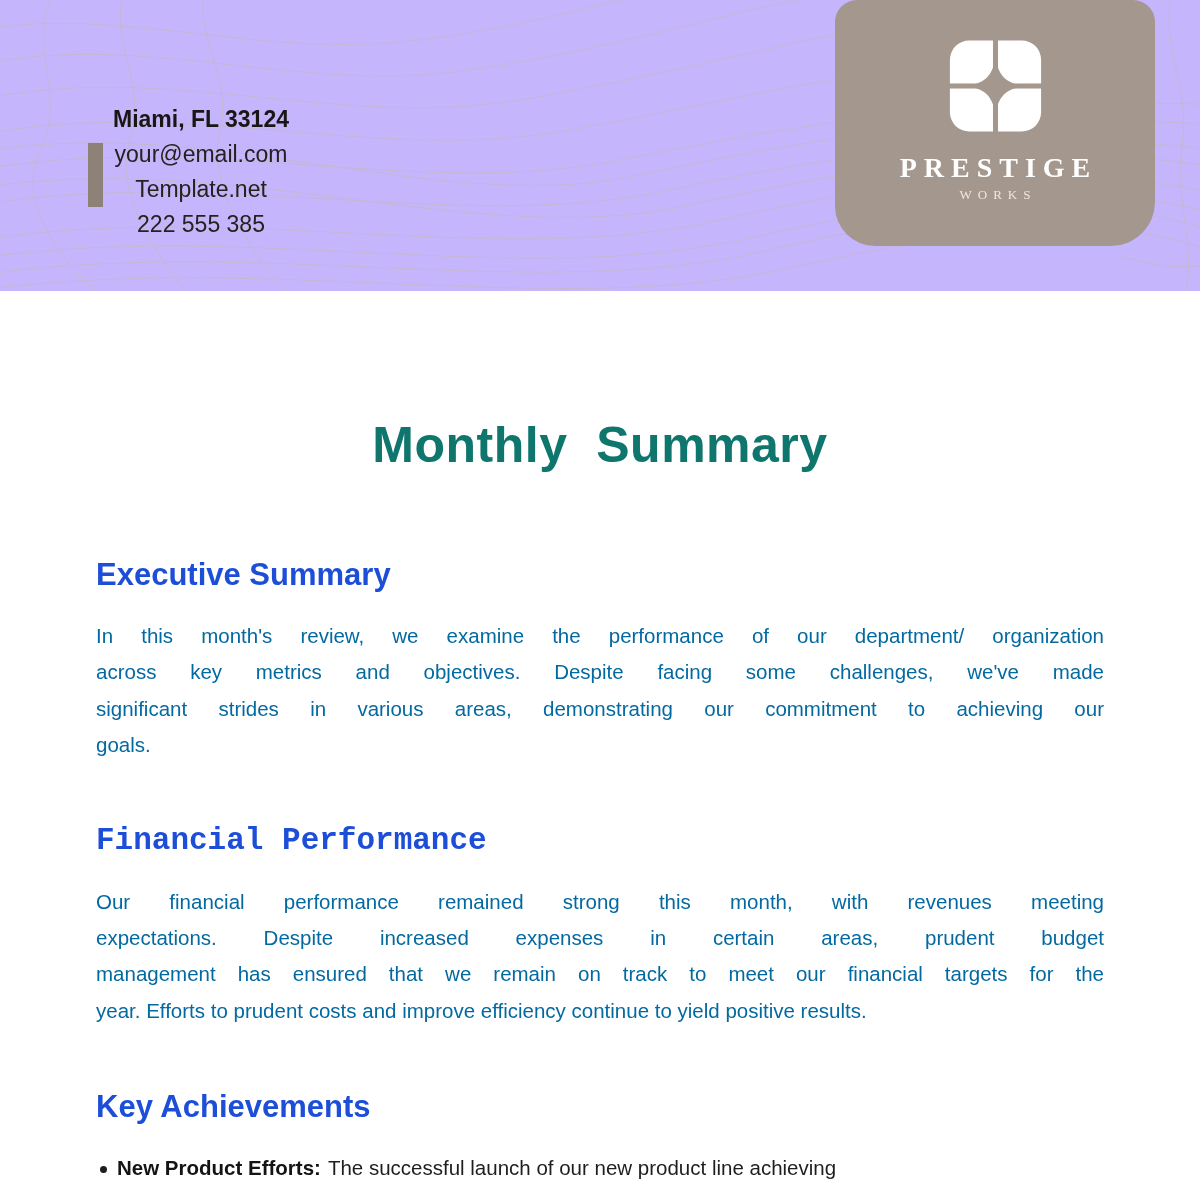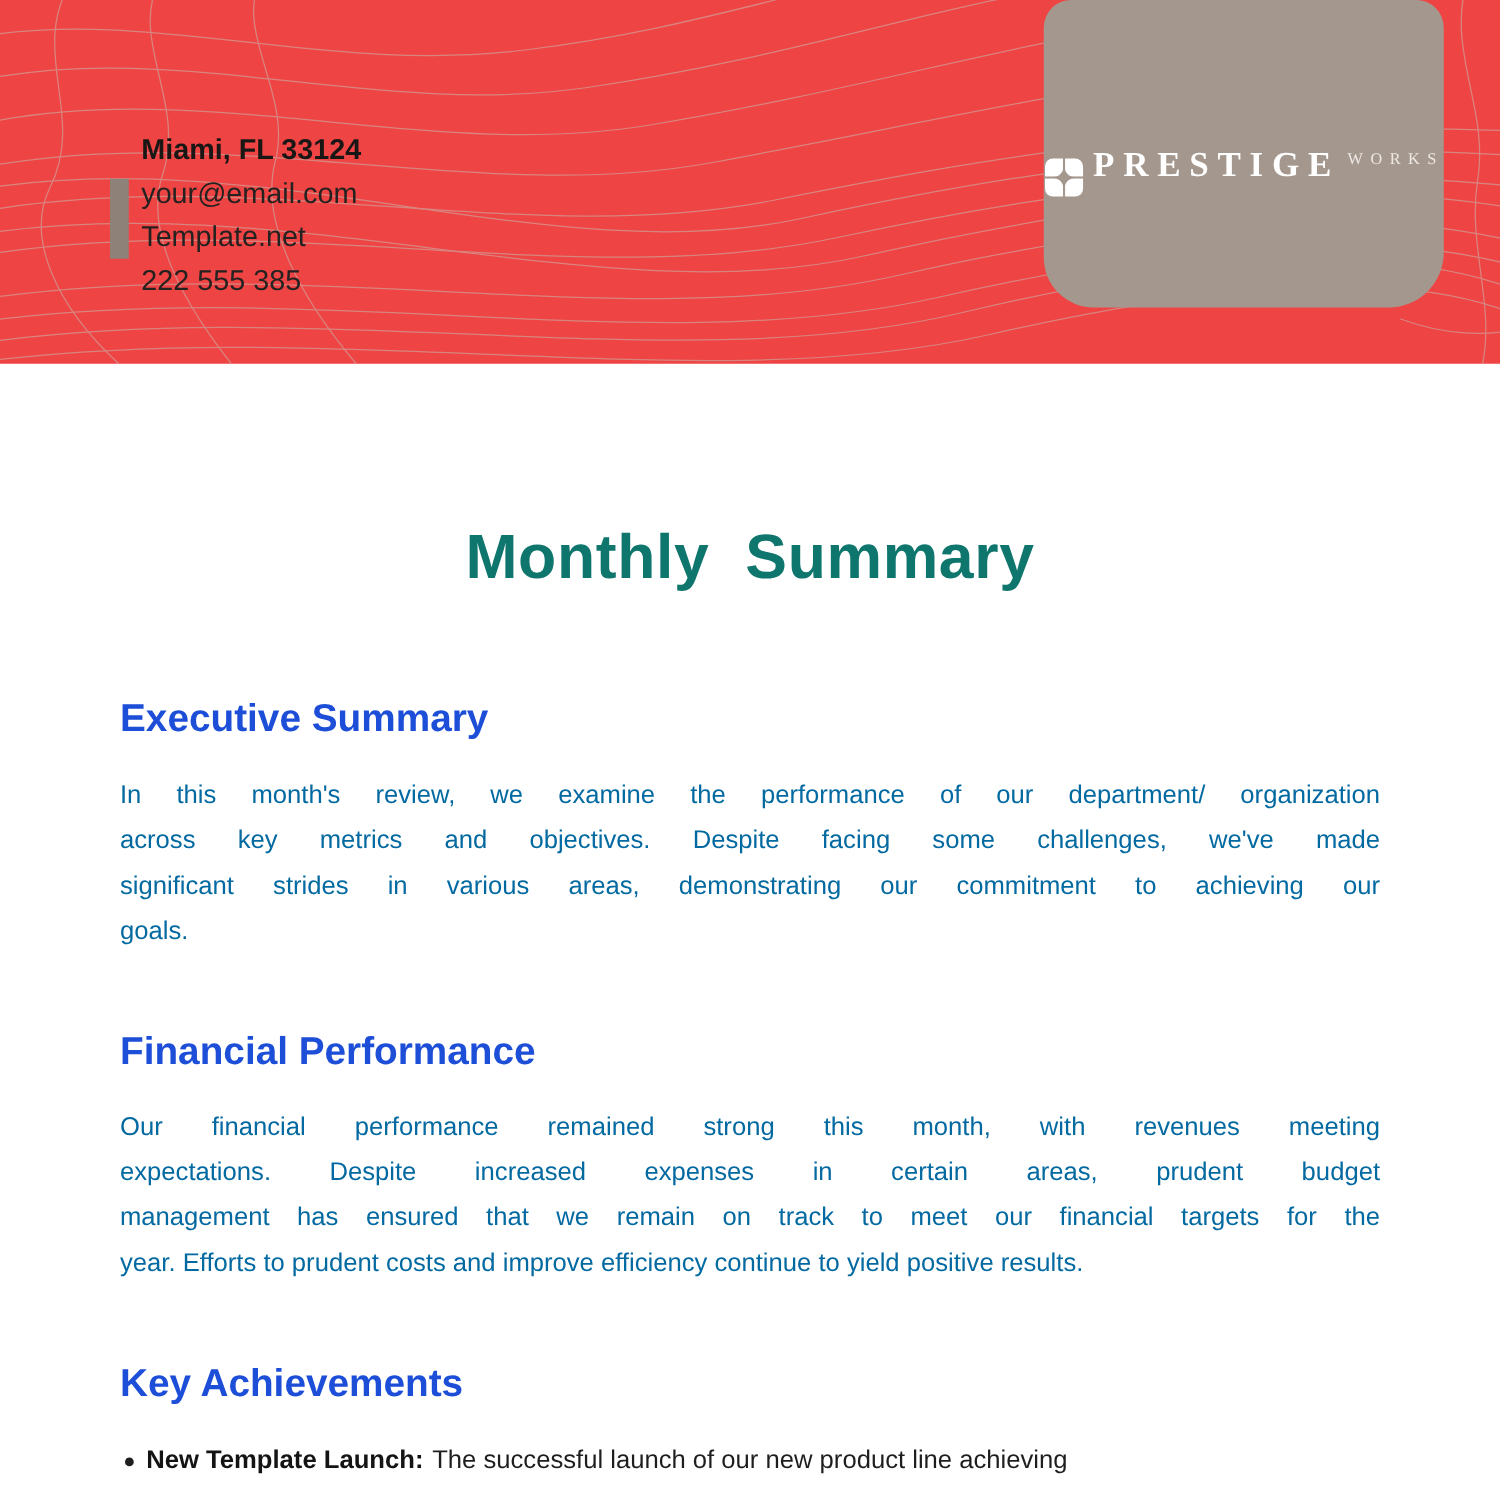--- a/index.html
+++ b/index.html
@@ -6,36 +6,36 @@
   body{
     width:1200px;height:1200px;overflow:hidden;background:#ffffff;
     font-family:"Liberation Sans","DejaVu Sans",sans-serif;
     color:#1e1e1e;
   }
   .page{position:relative;width:1200px;height:1200px;}
 
   
   .band{
     position:relative;width:1200px;height:291px;
-    background:#ef4444;overflow:hidden;
+    background:#c4b5fd;overflow:hidden;text-align:center;
   }
   .contours{position:absolute;left:0;top:0;width:100%;height:100%;}
   .contact{
     position:absolute;left:113px;top:102px;
     font-size:23px;line-height:35px;color:#242220;
   }
   .contact .addr{font-weight:bold;color:#191715;}
   .accent-bar{
     position:absolute;left:88px;top:143px;width:15px;height:64px;
     background:#8e8178;
   }
   .logo-card{
     position:absolute;left:835px;top:0;width:320px;height:246px;
     background:#a4978e;border-radius:22px 22px 44px 40px;
-    display:flex;flex-direction:row;align-items:center;
+    display:flex;flex-direction:column;align-items:center;
   }
   .logo-icon{margin-top:37px;width:97px;height:98px;}
   .logo-name{
     margin-top:19px;
     font-family:"Liberation Serif","DejaVu Serif",serif;
     font-weight:bold;font-size:28px;letter-spacing:7px;padding-left:7px;
     color:#ffffff;line-height:1;
   }
   .logo-sub{
     margin-top:6px;
@@ -50,21 +50,21 @@
     margin:129px 0 0 0;
     text-align:center;white-space:pre;
     font-size:50px;font-weight:bold;color:#0f766e;
     line-height:50px;letter-spacing:0.5px;
   }
   .section-heading{
     margin:0 88px 0 96px;
     font-size:31px;font-weight:bold;color:#1d4ed8;line-height:31px;
   }
   .sh-exec{margin-top:89px;}
-  .sh-fin{margin-top:61px;}
+  .sh-fin{margin-top:61px;font-family:Liberation Mono, monospace;}
   .sh-key{margin-top:62px;}
   .para{
     margin:28px 96px 0 96px;
     font-size:20.5px;line-height:36.4px;color:#0369a1;
   }
   .jline{text-align:justify;text-align-last:justify;}
   .jline.last{text-align-last:left;}
   .bullet-row{
     margin:28px 88px 0 96px;
     display:flex;align-items:baseline;
@@ -141,18 +141,18 @@
     <div class="para">
       <div class="jline">Our financial performance remained strong this month, with revenues meeting</div>
       <div class="jline">expectations. Despite increased expenses in certain areas, prudent budget</div>
       <div class="jline">management has ensured that we remain on track to meet our financial targets for the</div>
       <div class="jline last">year. Efforts to prudent costs and improve efficiency continue to yield positive results.</div>
     </div>
 
     <h2 class="section-heading sh-key">Key Achievements</h2>
     <div class="bullet-row">
       <span class="bullet-dot"></span>
-      <span class="bullet-label">New Template Launch:</span>
+      <span class="bullet-label">New Product Efforts:</span>
       <span class="bullet-text">The successful launch of our new product line achieving</span>
     </div>
   </main>
 
 </div>
 
 </body></html>

